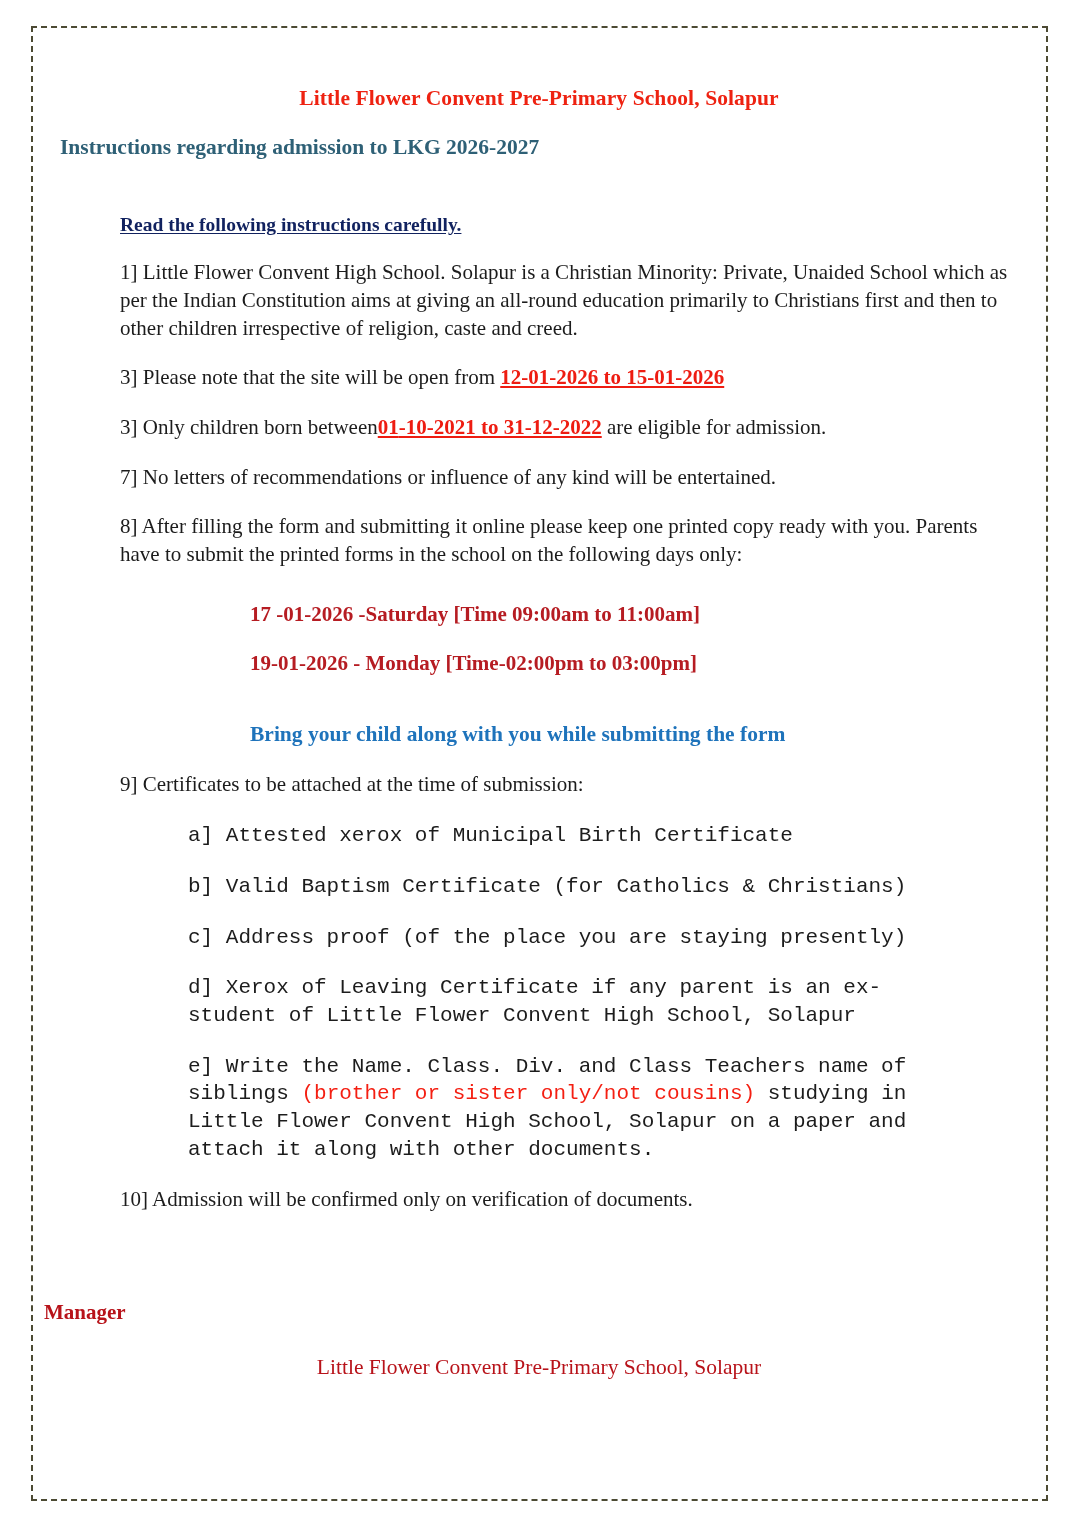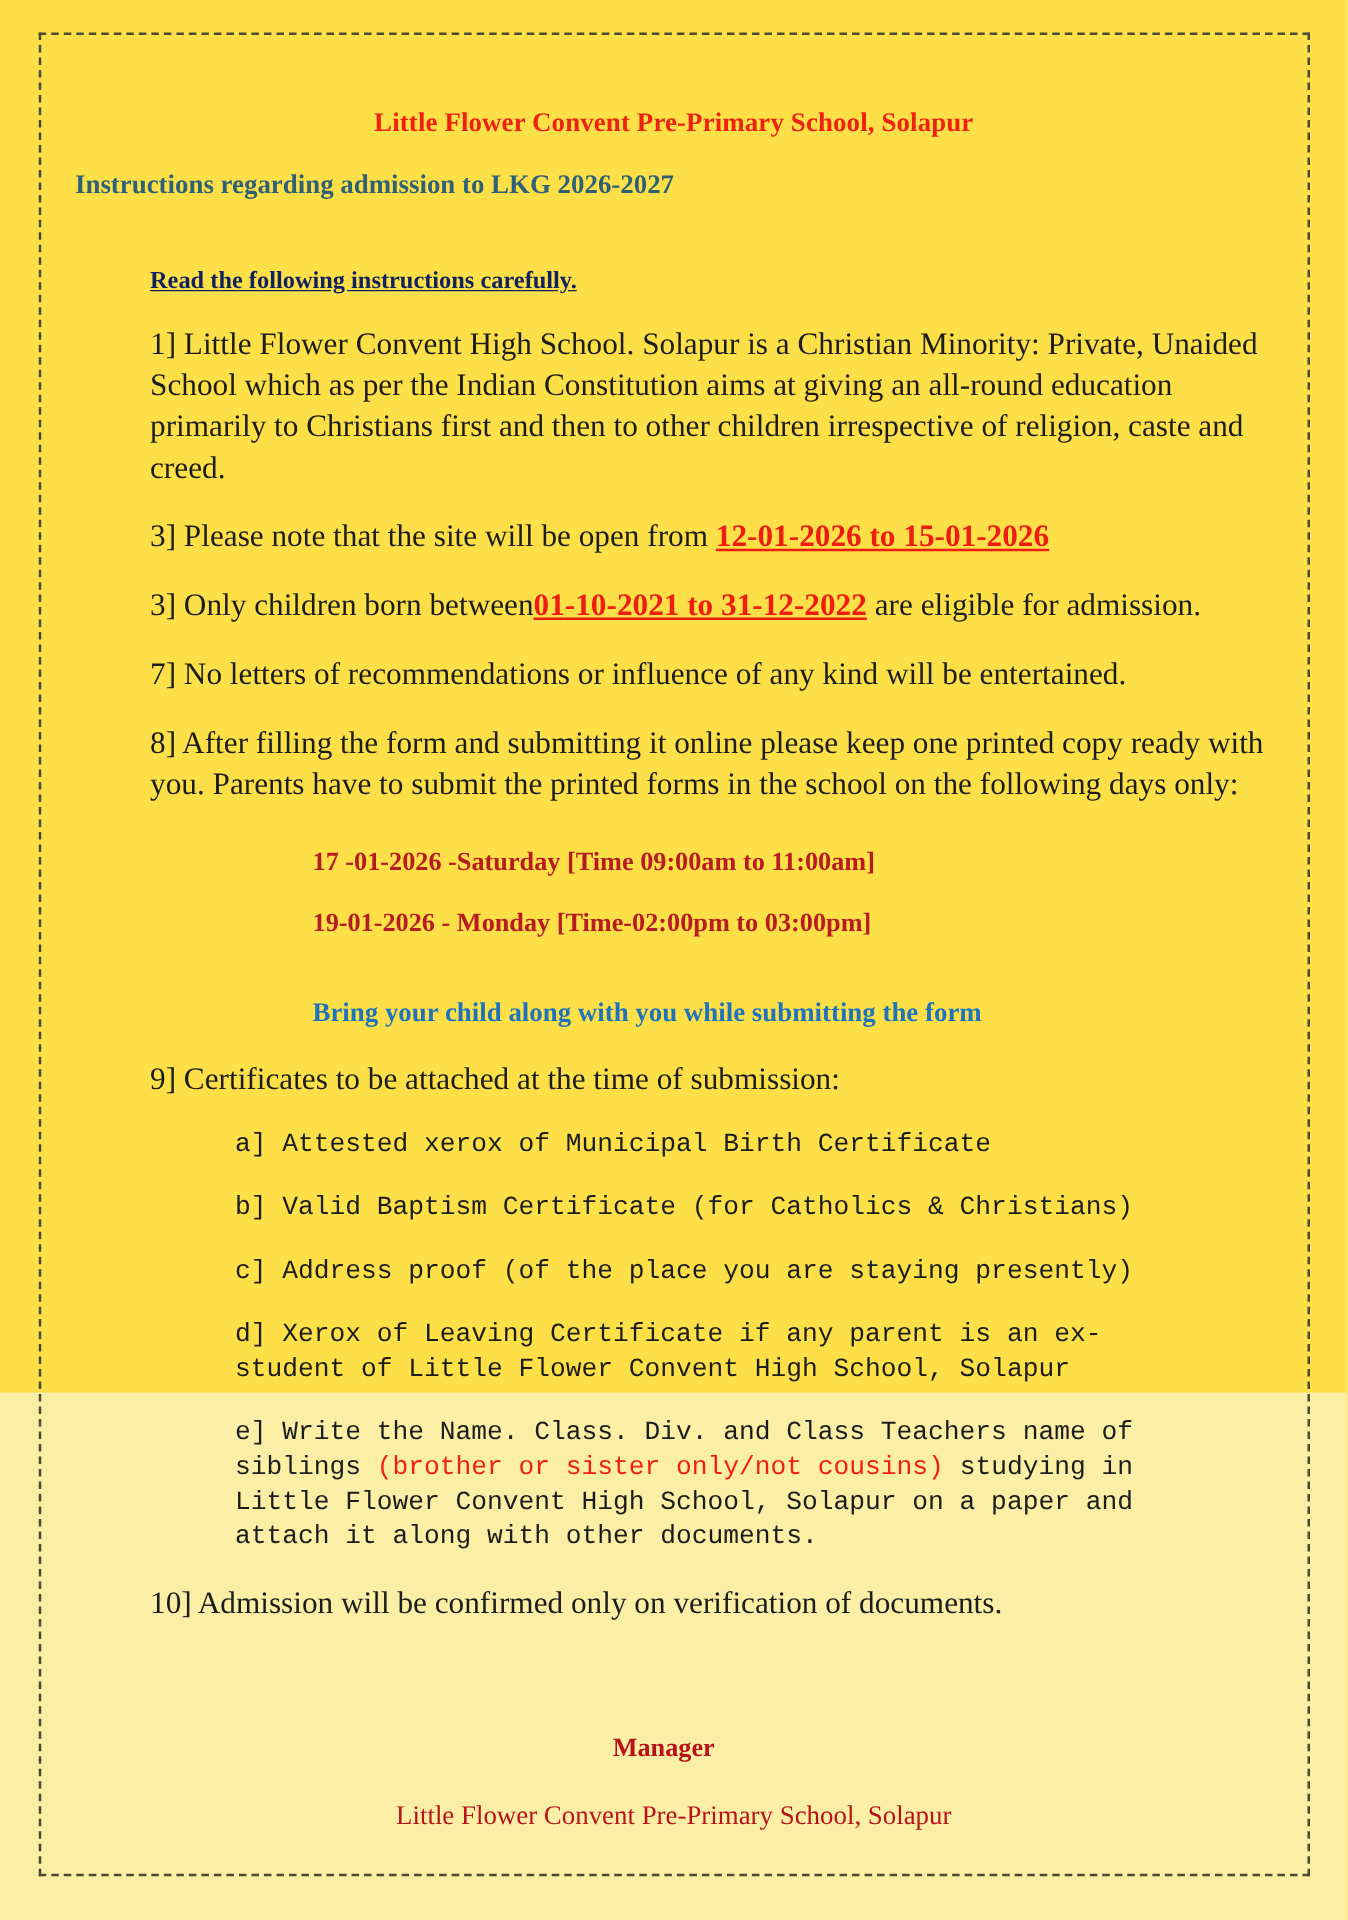--- a/index.html
+++ b/index.html
@@ -11,22 +11,22 @@
     width: 1078px;
     height: 1536px;
     background: #faefa5;
     font-family: "Liberation Serif", "DejaVu Serif", serif;
     overflow: hidden;
   }
 
   #page {
     position: relative;
     width: 1078px;
-    height: 1114px;
-    background: #fde047;
+    height: 1536px;
+    background: #ffffff;
     box-sizing: border-box;
   }
 
   #page-border {
     position: absolute;
     left: 31px;
     top: 26px;
     width: 1017px;
     height: 1475px;
     border: 2px dashed #4c4a33;
@@ -69,21 +69,21 @@
     text-decoration: underline;
     text-underline-offset: 2px;
     margin: 0;
     padding: 52px 0 0 120px;
     line-height: 1.25;
   }
 
   
   .item {
     color: #1c1c1c;
-    font-size: 25px;
+    font-size: 21px;
     line-height: 1.32;
     margin: 0;
     padding: 22px 66px 0 120px;
     text-align: left;
   }
 
   
   .subitem {
     color: #1c1c1c;
     font-size: 21px;
@@ -126,21 +126,21 @@
     color: #1e73bb;
     font-weight: bold;
     font-size: 21.5px;
     margin: 0;
     padding: 44px 0 0 250px;
     line-height: 1.3;
   }
 
   
   .footer-manager {
-    text-align: center;
+    text-align: left;
     color: #b8131a;
     font-weight: bold;
     font-size: 21px;
     margin: 0;
     padding: 86px 60px 0 44px;
     line-height: 1.3;
   }
   .footer-school {
     text-align: center;
     color: #b8131a;

